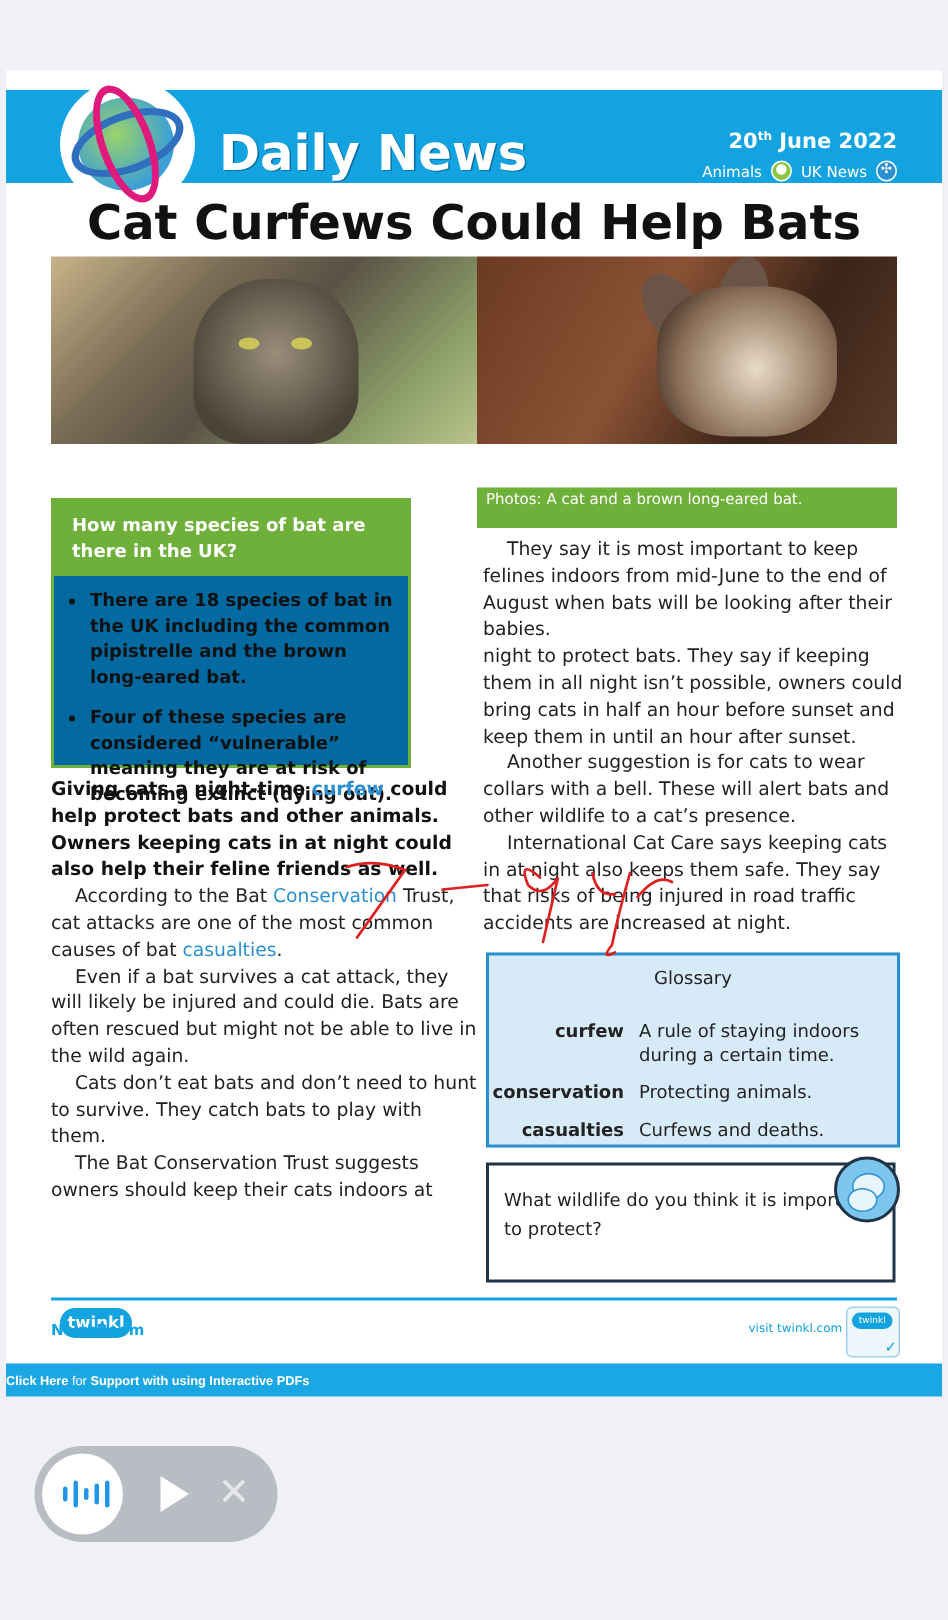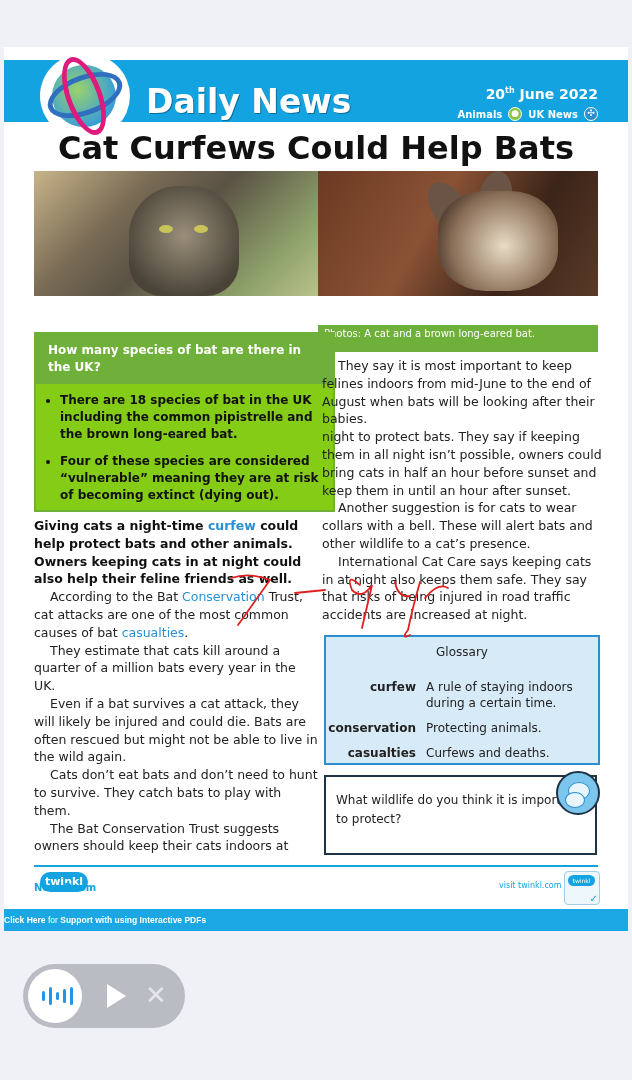--- a/index.html
+++ b/index.html
@@ -6,34 +6,34 @@
   body { width:632px; height:1080px; background:#f0f1f6; font-family:"DejaVu Sans", sans-serif; position:relative; overflow:hidden; }
   .page { position:absolute; left:4px; top:47px; width:624px; height:884px; background:#fff; }
   .banner { position:absolute; left:0; top:13px; width:624px; height:62px; background:#12a3e0; }
   .logo { position:absolute; left:36px; top:6px; width:90px; height:86px; border-radius:50%; background:#fff; }
   .globe { position:absolute; left:12px; top:12px; width:64px; height:62px; border-radius:50%; background:radial-gradient(circle at 40% 40%, #9bd36a, #3b9fd6 70%); }
   .ring1 { position:absolute; left:6px; top:22px; width:78px; height:40px; border:5px solid #2f6fbe; border-radius:50%; transform:rotate(-20deg); box-sizing:border-box; }
   .ring2 { position:absolute; left:26px; top:2px; width:36px; height:82px; border:5px solid #e0197d; border-radius:50%; transform:rotate(-20deg); box-sizing:border-box; }
   .brand { position:absolute; left:142px; top:22px; color:#fff; font-size:33px; font-weight:bold; text-shadow:1px 1px 0 #0a6ea0; }
   .date { position:absolute; right:30px; top:26px; color:#fff; font-size:14px; font-weight:bold; }
   .date sup { font-size:8px; }
-  .tags { position:absolute; right:30px; top:47px; color:#fff; font-size:10px; font-weight:bold; display:flex; gap:6px; align-items:center; }
+  .tags { position:absolute; right:30px; top:47px; color:#fff; font-size:10px; font-weight:normal; display:flex; gap:6px; align-items:flex-end; }
   .tagicon { display:inline-block; width:14px; height:14px; border-radius:50%; border:1.5px solid #fff; box-sizing:border-box; text-align:center; font-size:9px; line-height:11px; }
   .tagicon.paw { background:#8cc63f; }
   .tagicon.uk { background:#2a8fd0; }
   .headline { position:absolute; left:0; width:624px; top:82px; text-align:center; font-size:32px; font-weight:bold; color:#111; font-family:"DejaVu Sans", sans-serif; }
   .photo { position:absolute; top:124px; height:125px; overflow:hidden; }
   .photo.cat { left:30px; width:284px; background:linear-gradient(135deg, #c8b48a 0%, #7a6c55 30%, #5a5245 50%, #8ea06a 80%, #b9c28b 100%); }
   .photo.bat { left:314px; width:280px; background:linear-gradient(120deg, #6b3a22 0%, #8a5235 40%, #3b2418 70%, #5a3a28 100%); }
   .catface { position:absolute; left:95px; top:15px; width:110px; height:110px; border-radius:45% 45% 30% 30%; background:radial-gradient(circle at 50% 45%, #9a8e7a, #4a4438 75%); }
   .cateye { position:absolute; top:54px; width:14px; height:8px; border-radius:50%; background:#c8c45a; }
   .batbody { position:absolute; left:120px; top:20px; width:120px; height:100px; border-radius:40%; background:radial-gradient(circle at 55% 55%, #e9dcc6, #8b6f58 60%, #3b2a20 90%); }
   .batear { position:absolute; width:34px; height:60px; border-radius:50% 50% 40% 40%; background:#6a5446; }
   .caption { position:absolute; left:314px; top:278px; width:280px; height:27px; background:#6fb03a; color:#fff; font-size:10px; line-height:17px; padding-left:6px; box-sizing:border-box; }
-  .factbox { position:absolute; left:30px; top:285px; width:301px; height:180px; background:#84cc16; border:2px solid #6fb03a; box-sizing:border-box; }
+  .factbox { position:absolute; left:30px; top:285px; width:240px; height:180px; background:#0369a1; border:2px solid #6fb03a; box-sizing:border-box; }
   .factbox .hd { background:#6fb03a; color:#fff; font-weight:bold; font-size:12px; padding:8px 12px; line-height:17px; }
   .factbox ul { margin:8px 0 0 0; padding:0 10px 0 24px; font-size:12px; font-weight:bold; color:#111; line-height:17px; }
   .factbox li { margin-bottom:10px; }
   .col { position:absolute; font-size:12.5px; line-height:17.8px; color:#222; }
   .col.left { left:30px; top:470px; width:285px; }
   .col.right { left:318px; top:310px; width:282px; }
   .col p { margin:0; text-indent:16px; }
   .col p.lead { text-indent:0; font-weight:bold; color:#111; }
   .kw { color:#2a8fd0; }
   .glossary { position:absolute; left:320px; top:588px; width:276px; height:130px; background:#d7eaf7; border:2px solid #2a8fd0; box-sizing:border-box; font-size:12px; color:#222; }
@@ -102,21 +102,20 @@
     <div class="hd">How many species of bat are there in the UK?</div>
     <ul>
       <li>There are 18 species of bat in the UK including the common pipistrelle and the brown long-eared bat.</li>
       <li>Four of these species are considered “vulnerable” meaning they are at risk of becoming extinct (dying out).</li>
     </ul>
   </div>
 
   <div class="col left">
     <p class="lead"><span>Giving cats a night-time </span><span class="kw">curfew</span><span> could help protect bats and other animals. Owners keeping cats in at night could also help their feline friends as well.</span></p>
     <p><span>According to the Bat </span><span class="kw">Conservation</span><span> Trust, cat attacks are one of the most common causes of bat </span><span class="kw">casualties</span><span>.</span></p>
-    <p>They estimate that cats kill around a quarter of a million bats every year in the UK.</p>
     <p>Even if a bat survives a cat attack, they will likely be injured and could die. Bats are often rescued but might not be able to live in the wild again.</p>
     <p>Cats don’t eat bats and don’t need to hunt to survive. They catch bats to play with them.</p>
     <p>The Bat Conservation Trust suggests owners should keep their cats indoors at</p>
   </div>
 
   <div class="col right">
     <p>They say it is most important to keep felines indoors from mid-June to the end of August when bats will be looking after their babies.</p>
     <p style="text-indent:0">night to protect bats. They say if keeping them in all night isn’t possible, owners could bring cats in half an hour before sunset and keep them in until an hour after sunset.</p>
     <p>Another suggestion is for cats to wear collars with a bell. These will alert bats and other wildlife to a cat’s presence.</p>
     <p>International Cat Care says keeping cats in at night also keeps them safe. They say that risks of being injured in road traffic accidents are increased at night.</p>

